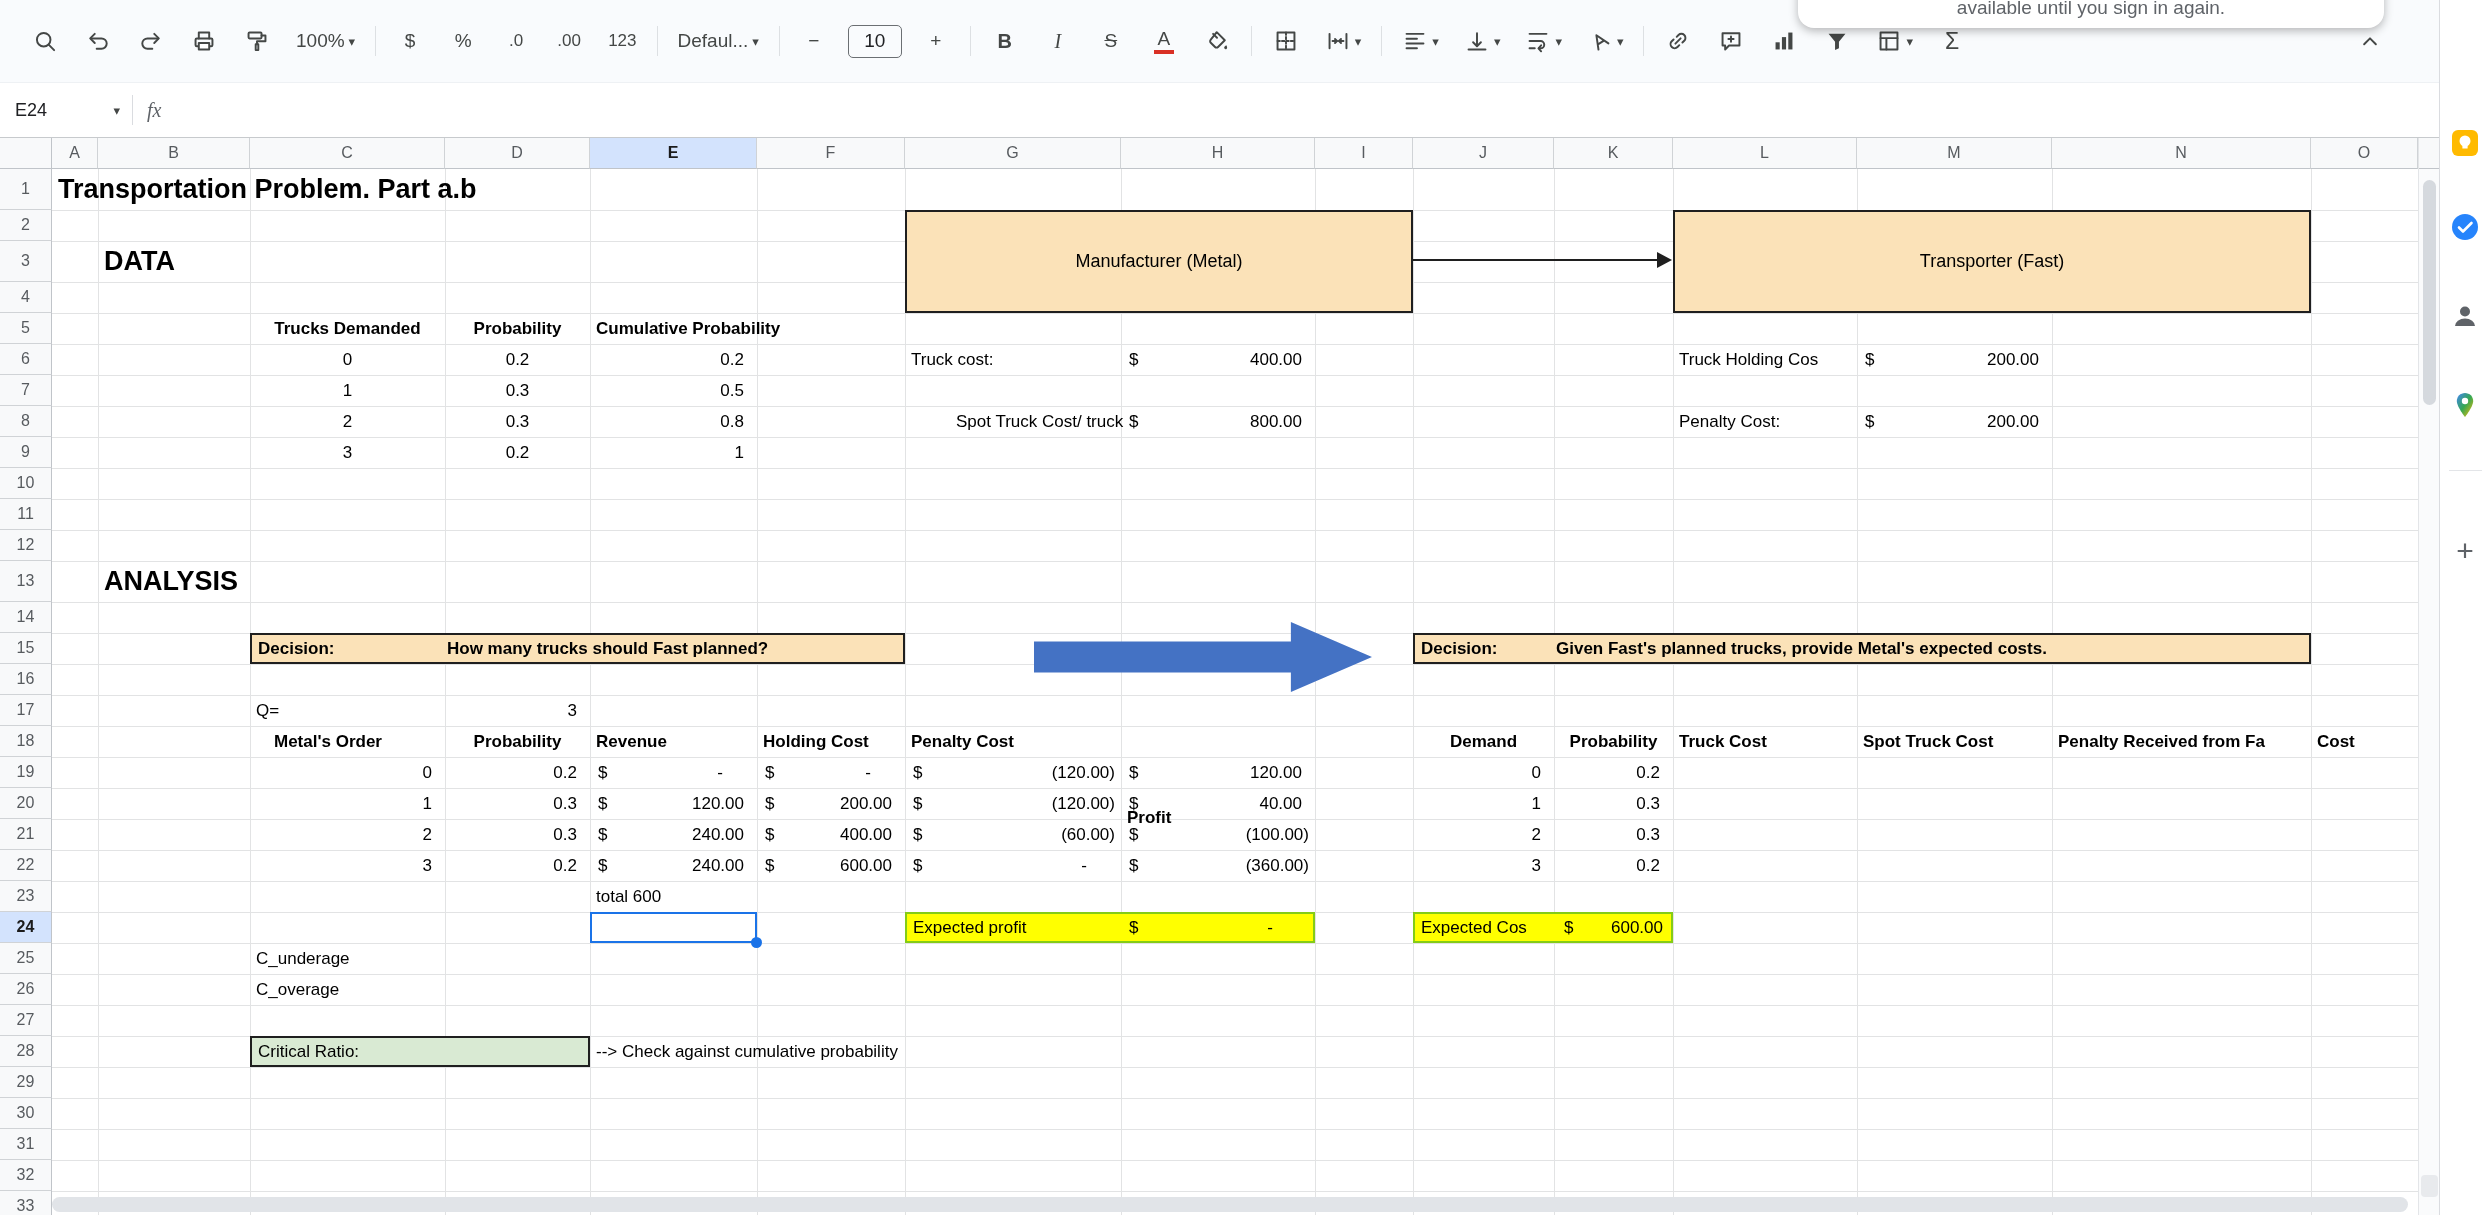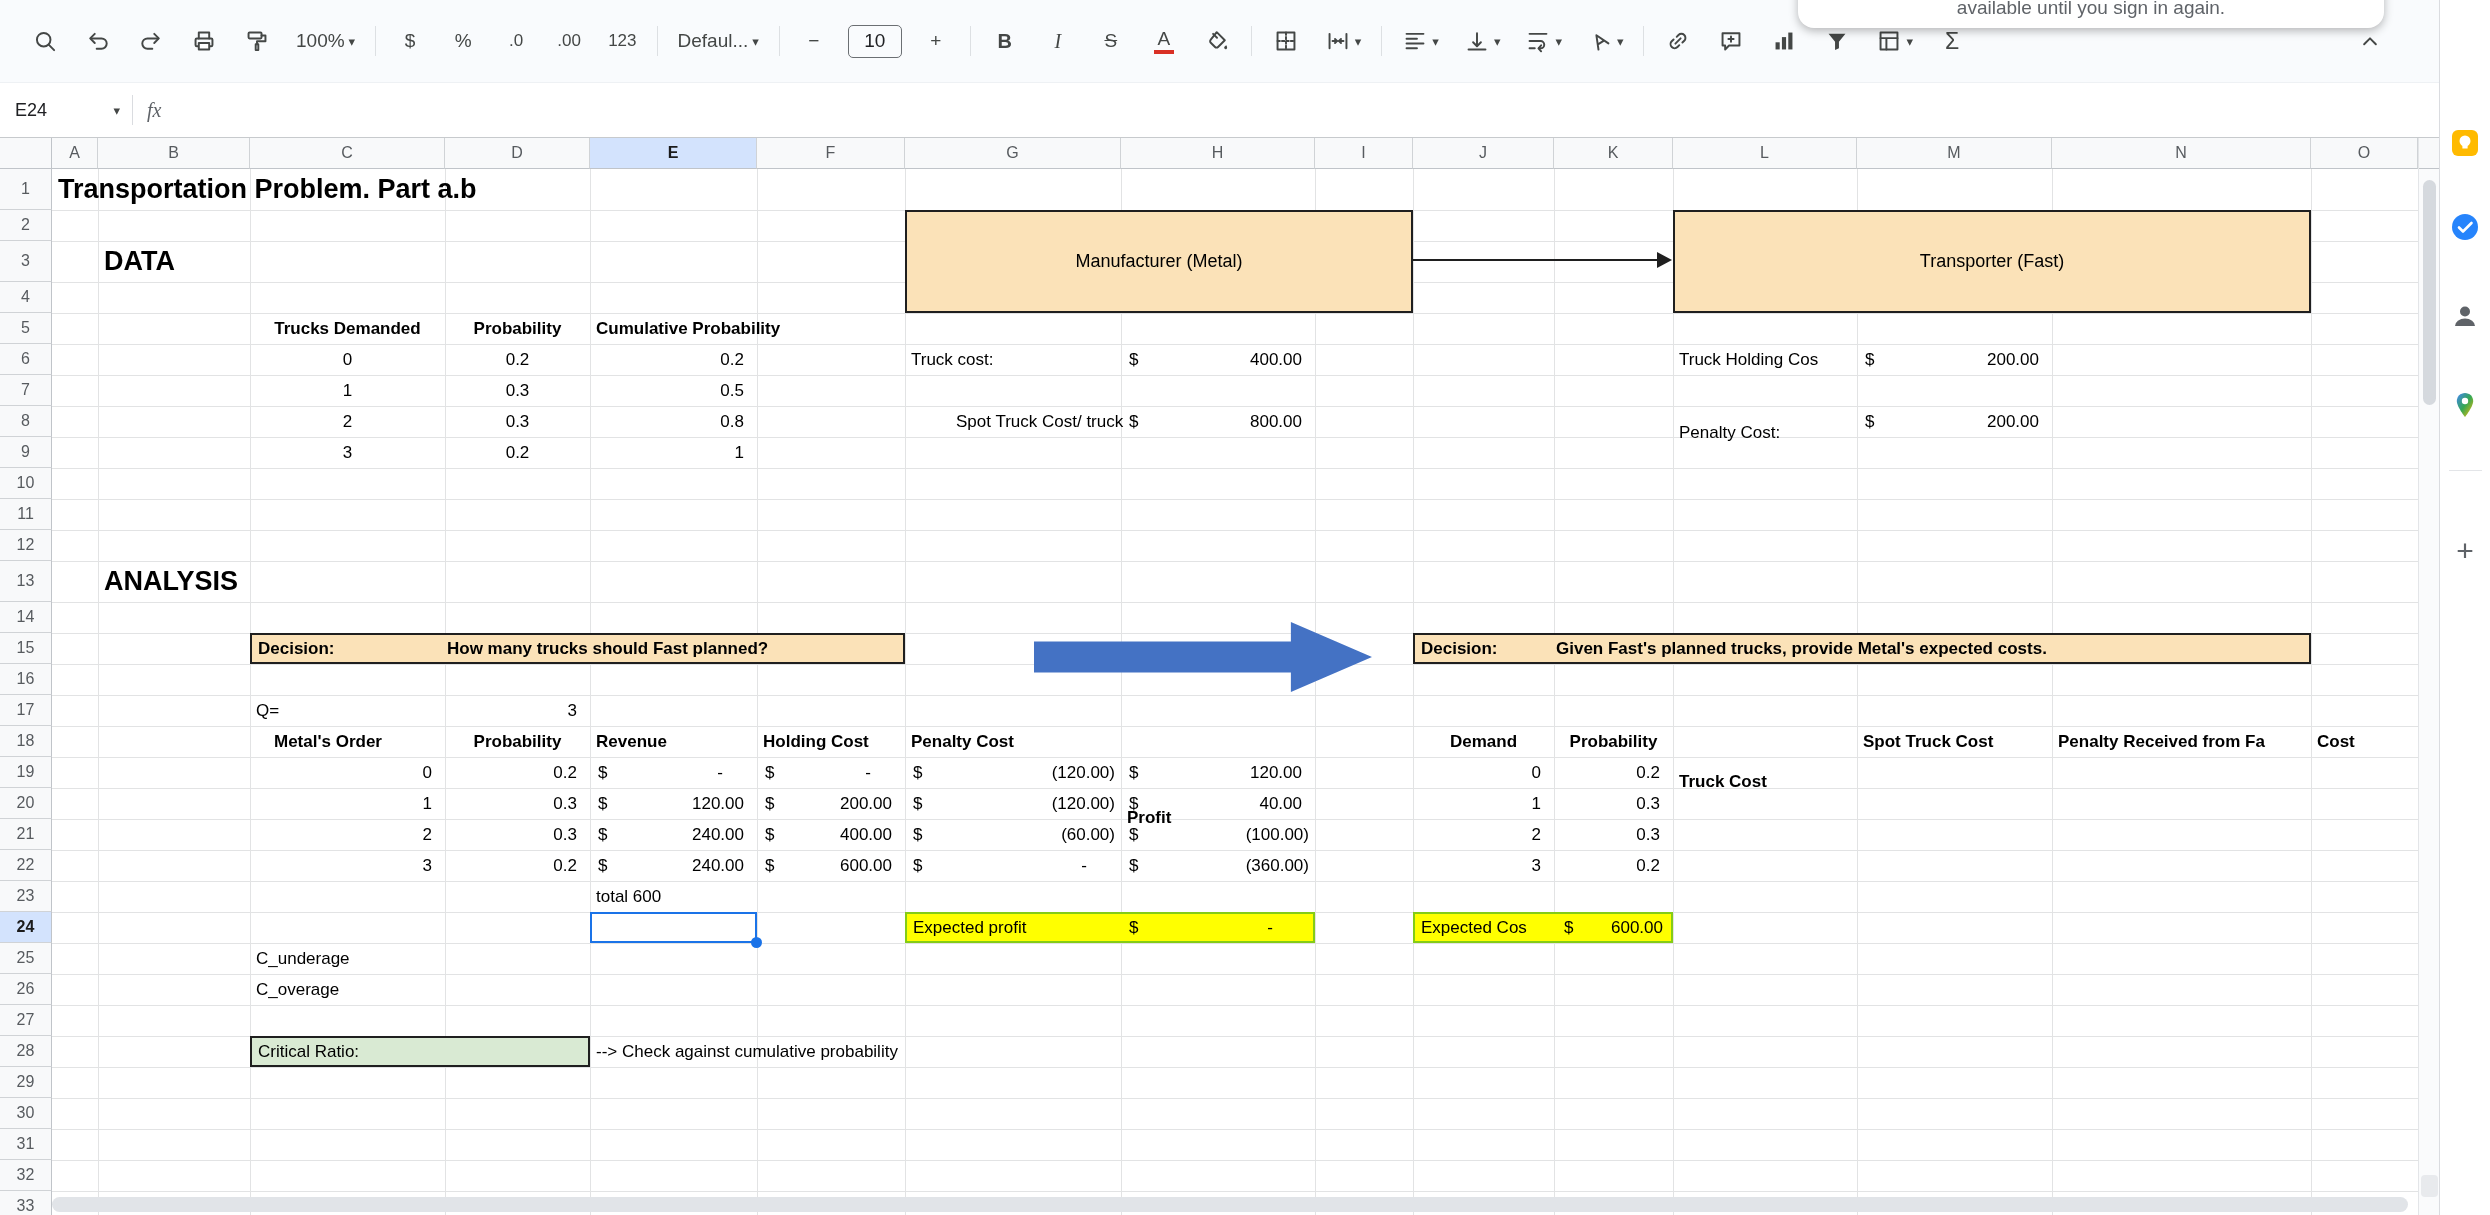--- a/index.html
+++ b/index.html
@@ -468,37 +468,37 @@
         <div class="cell" style="top: 268px; height: 31px; left: 950px;">Spot Truck Cost/ truck</div>
         <div class="cell acct" style="top: 268px; height: 31px; left: 1121px; width: 194px;">
           <span>$</span>
           <span class="">800.00</span>
         </div>
         <div class="cell clip" style="top: 206px; height: 31px; left: 1673px; width: 184px;">Truck Holding Cos</div>
         <div class="cell acct" style="top: 206px; height: 31px; left: 1857px; width: 195px;">
           <span>$</span>
           <span class="">200.00</span>
         </div>
-        <div class="cell" style="top: 268px; height: 31px; left: 1673px; margin-top: 11px;">Penalty Cost:</div>
+        <div class="cell" style="top: 268px; height: 31px; left: 1673px;">Penalty Cost:</div>
         <div class="cell acct" style="top: 268px; height: 31px; left: 1857px; width: 195px;">
           <span>$</span>
           <span class="">200.00</span>
         </div>
         <div class="cell lg" style="top: 423px; height: 41px; left: 98px;">ANALYSIS</div>
         <div class="cell" style="top: 557px; height: 31px; left: 250px;">Q=</div>
         <div class="cell ar" style="top: 557px; height: 31px; left: 445px; width: 145px;">3</div>
         <div class="cell b" style="top: 588px; height: 31px; left: 250px; margin-left: 18px;">Metal's Order</div>
         <div class="cell b ac" style="top: 588px; height: 31px; left: 445px; width: 145px;">Probability</div>
         <div class="cell b" style="top: 588px; height: 31px; left: 590px;">Revenue</div>
         <div class="cell b" style="top: 588px; height: 31px; left: 757px;">Holding Cost</div>
         <div class="cell b" style="top: 588px; height: 31px; left: 905px;">Penalty Cost</div>
         <div class="cell b" style="top: 616px; height: 31px; left: 1121px; margin-top: 48px;">Profit</div>
         <div class="cell b ac" style="top: 588px; height: 31px; left: 1413px; width: 141px;">Demand</div>
         <div class="cell b ac" style="top: 588px; height: 31px; left: 1554px; width: 119px;">Probability</div>
-        <div class="cell b" style="top: 588px; height: 31px; left: 1673px; margin-top: 40px;">Truck Cost</div>
+        <div class="cell b" style="top: 588px; height: 31px; left: 1673px;">Truck Cost</div>
         <div class="cell b" style="top: 588px; height: 31px; left: 1857px;">Spot Truck Cost</div>
         <div class="cell b clip" style="top: 588px; height: 31px; left: 2052px; width: 259px;">Penalty Received from Fa</div>
         <div class="cell b" style="top: 588px; height: 31px; left: 2311px;">Cost</div>
         <div class="cell ar" style="top: 619px; height: 31px; left: 250px; width: 195px;">0</div>
         <div class="cell ar" style="top: 619px; height: 31px; left: 445px; width: 145px;">0.2</div>
         <div class="cell acct" style="top: 619px; height: 31px; left: 590px; width: 167px;">
           <span>$</span>
           <span class=" dv">-</span>
         </div>
         <div class="cell acct" style="top: 619px; height: 31px; left: 757px; width: 148px;">

